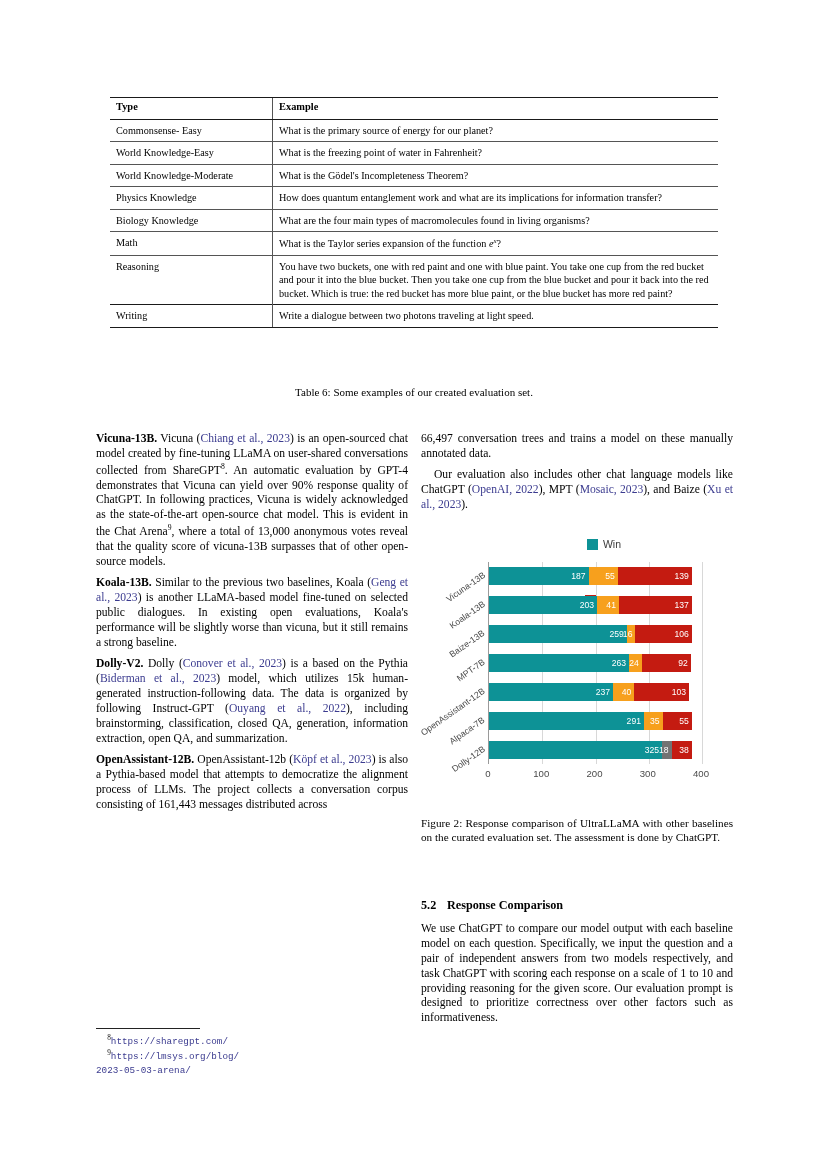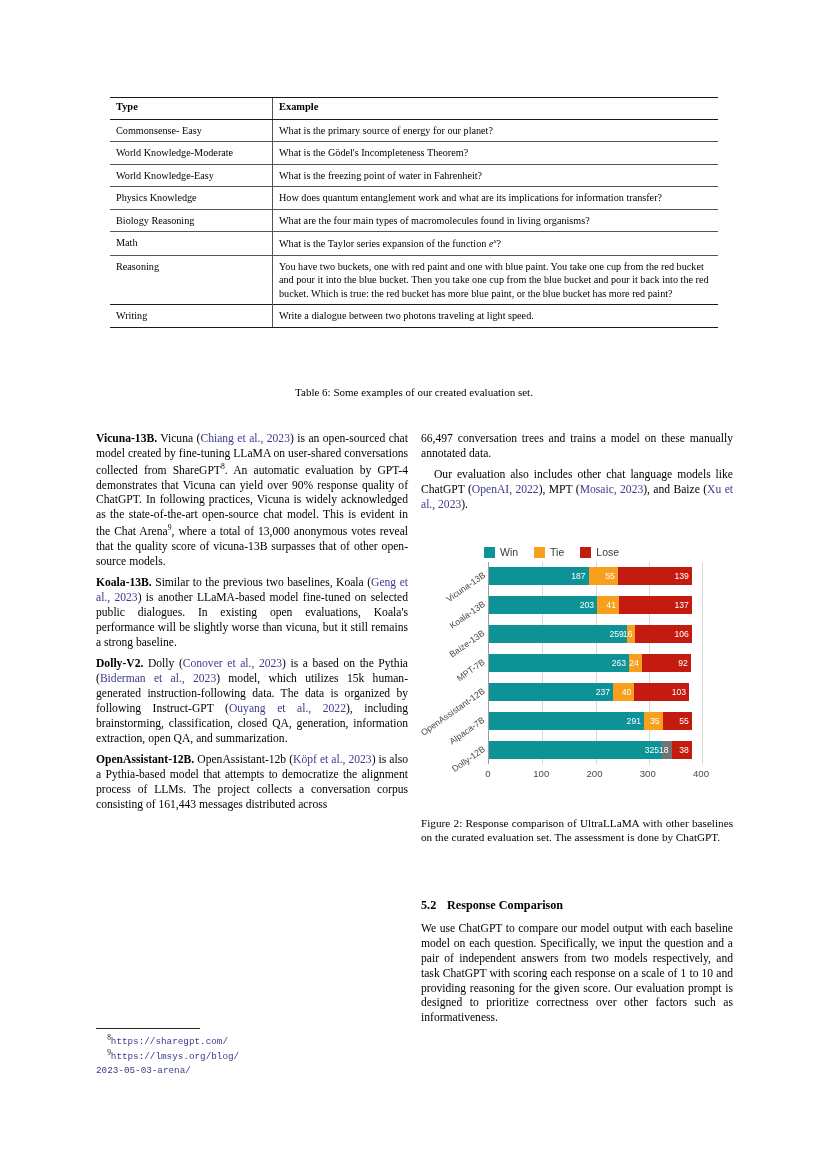--- a/index.html
+++ b/index.html
@@ -110,25 +110,26 @@
     width: 300px;
     height: 268px;
   }
   .legend {
     position: absolute;
     left: 60px;
     top: 0px;
     width: 240px;
     height: 20px;
     display: flex;
-    align-items: flex-end;
+    align-items: center;
     gap: 16px;
     font-family: "Liberation Sans", sans-serif;
     font-size: 10.5px;
     color: #3a3a3a;
+    flex-direction: column;
   }
   .legend-item { display: flex; align-items: center; gap: 5px; }
   .legend-swatch { width: 11px; height: 11px; display: inline-block; }
   .plot {
     position: absolute;
     left: 0px;
     top: 24px;
     width: 300px;
     height: 220px;
   }
@@ -236,33 +237,33 @@
       <tbody>
           <tr class="rule-top hdr-under">
         <th class="col-type">Type</th>
         <th class="col-example">Example</th>
       </tr>
       <tr class="rule-thin">
         <td class="col-type">Commonsense- Easy</td>
         <td class="col-example">What is the primary source of energy for our planet?</td>
       </tr>
       <tr class="rule-thin">
+        <td class="col-type">World Knowledge-Easy</td>
+        <td class="col-example">What is the freezing point of water in Fahrenheit?</td>
+      </tr>
+      <tr class="rule-thin">
         <td class="col-type">World Knowledge-Moderate</td>
         <td class="col-example">What is the Gödel's Incompleteness Theorem?</td>
       </tr>
       <tr class="rule-thin">
-        <td class="col-type">World Knowledge-Easy</td>
-        <td class="col-example">What is the freezing point of water in Fahrenheit?</td>
-      </tr>
-      <tr class="rule-thin">
         <td class="col-type">Physics Knowledge</td>
         <td class="col-example">How does quantum entanglement work and what are its implications for information transfer?</td>
       </tr>
       <tr class="rule-thin">
-        <td class="col-type">Biology Reasoning</td>
+        <td class="col-type">Biology Knowledge</td>
         <td class="col-example">What are the four main types of macromolecules found in living organisms?</td>
       </tr>
       <tr class="rule-thin">
         <td class="col-type">Math</td>
         <td class="col-example"><span>What is the Taylor series expansion of the function </span><span class="mathvar">e</span><sup class="math">x</sup><span>?</span></td>
       </tr>
       <tr class="rule-thin">
         <td class="col-type">Reasoning</td>
         <td class="col-example">You have two buckets, one with red paint and one with blue paint. You take one cup from the red bucket and pour it into the blue bucket. Then you take one cup from the blue bucket and pour it back into the red bucket. Which is true: the red bucket has more blue paint, or the blue bucket has more red paint?</td>
       </tr>

